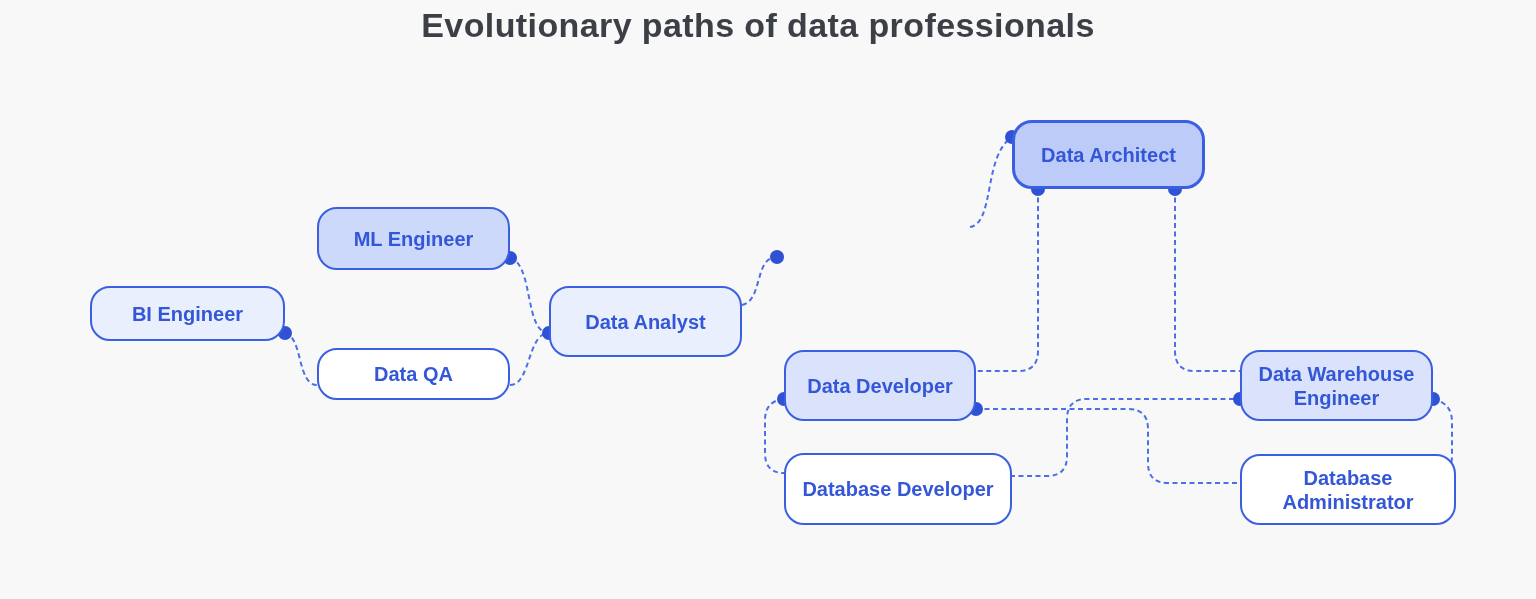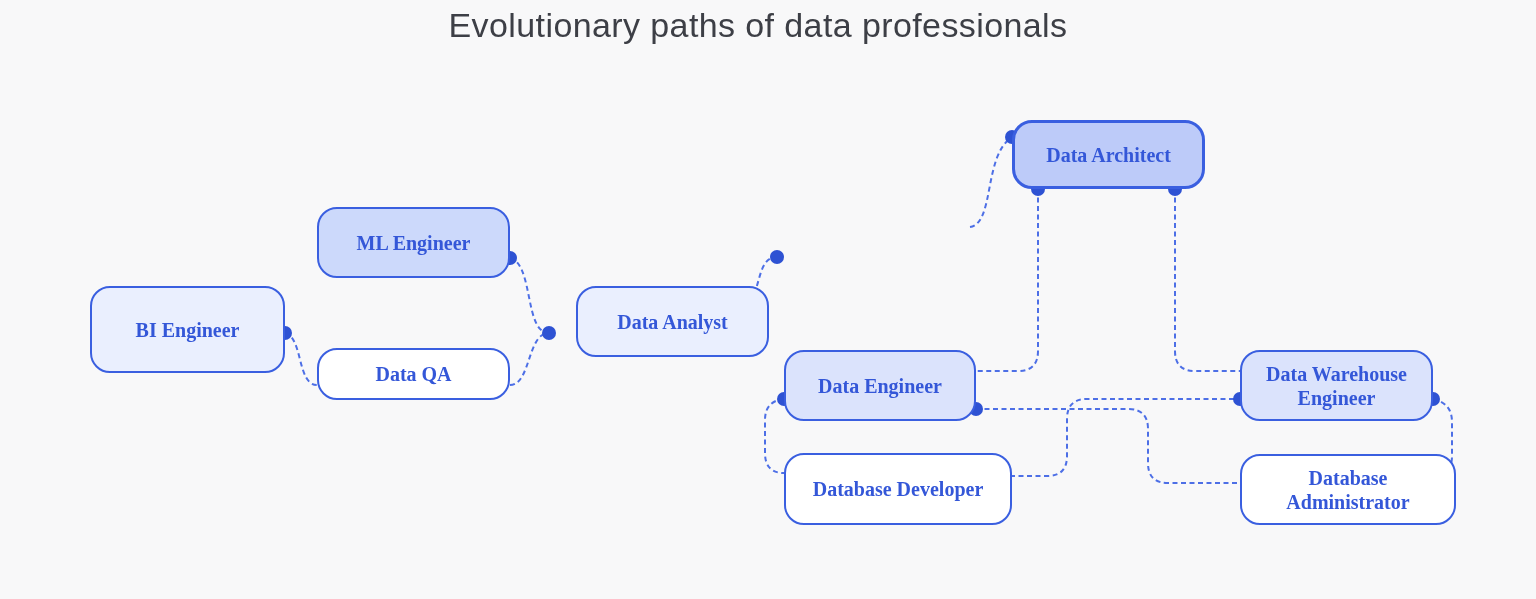--- a/index.html
+++ b/index.html
@@ -15,48 +15,47 @@
     width:1536px;height:599px;
     background:var(--bg);
     font-family:"Liberation Sans","DejaVu Sans",sans-serif;
     overflow:hidden;
   }
   .title{
     position:absolute;
     top:6px;left:0;width:1516px;
     text-align:center;
     font-size:34px;
-    font-weight:400;
+    font-weight:700;
     letter-spacing:.4px;
     color:#3d3f46;
     margin:0;
   }
   svg.wires{position:absolute;left:0;top:0;pointer-events:none;}
   .node{
     position:absolute;
     box-sizing:border-box;
     display:flex;align-items:center;justify-content:center;
     border:2px solid var(--blue-line);
     border-radius:20px;
     color:var(--blue-text);
     font-size:20px;font-weight:700;
     text-align:center;line-height:1.2;
     padding:4px 10px;
-    font-family:Liberation Serif, serif;
   }
   .tier-lightest{background:#eaeffe;}
   .tier-light  {background:#dbe3fc;}
   .tier-medium {background:#ccd9fb;}
   .tier-strong {background:#bdcbf9;border-width:3px;}
   .tier-white  {background:#ffffff;}
 
-  .n-bi       {left:90px;  top:286px; width:195px; height:87px;}
-  .n-ml       {left:317px; top:207px; width:193px; height:71px;}
+  .n-bi       {left:90px;  top:286px; width:195px; height:55px;}
+  .n-ml       {left:317px; top:207px; width:193px; height:63px;}
   .n-qa       {left:317px; top:348px; width:193px; height:52px;}
-  .n-analyst  {left:576px; top:286px; width:193px; height:71px;}
+  .n-analyst  {left:549px; top:286px; width:193px; height:71px;}
   .n-scientist{left:777px; top:206px; width:193px; height:72px;}
   .n-engineer {left:784px; top:350px; width:192px; height:71px;}
   .n-architect{left:1012px;top:120px; width:193px; height:69px;}
   .n-developer{left:784px; top:453px; width:228px; height:72px;}
   .n-dwe      {left:1240px;top:350px; width:193px; height:71px;}
   .n-dba      {left:1240px;top:454px; width:216px; height:71px;}
 </style>
 </head>
 <body>
 
@@ -110,21 +109,21 @@
   <div class="node n-ml tier-medium">
     <span>ML Engineer</span>
   </div>
   <div class="node n-qa tier-white">
     <span>Data QA</span>
   </div>
   <div class="node n-analyst tier-lightest">
     <span>Data Analyst</span>
   </div>
   <div class="node n-engineer tier-light">
-    <span>Data Engineer</span>
+    <span>Data Developer</span>
   </div>
   <div class="node n-architect tier-strong">
     <span>Data Architect</span>
   </div>
   <div class="node n-developer tier-white">
     <span>Database Developer</span>
   </div>
   <div class="node n-dwe tier-light">
     <span>Data Warehouse Engineer</span>
   </div>

